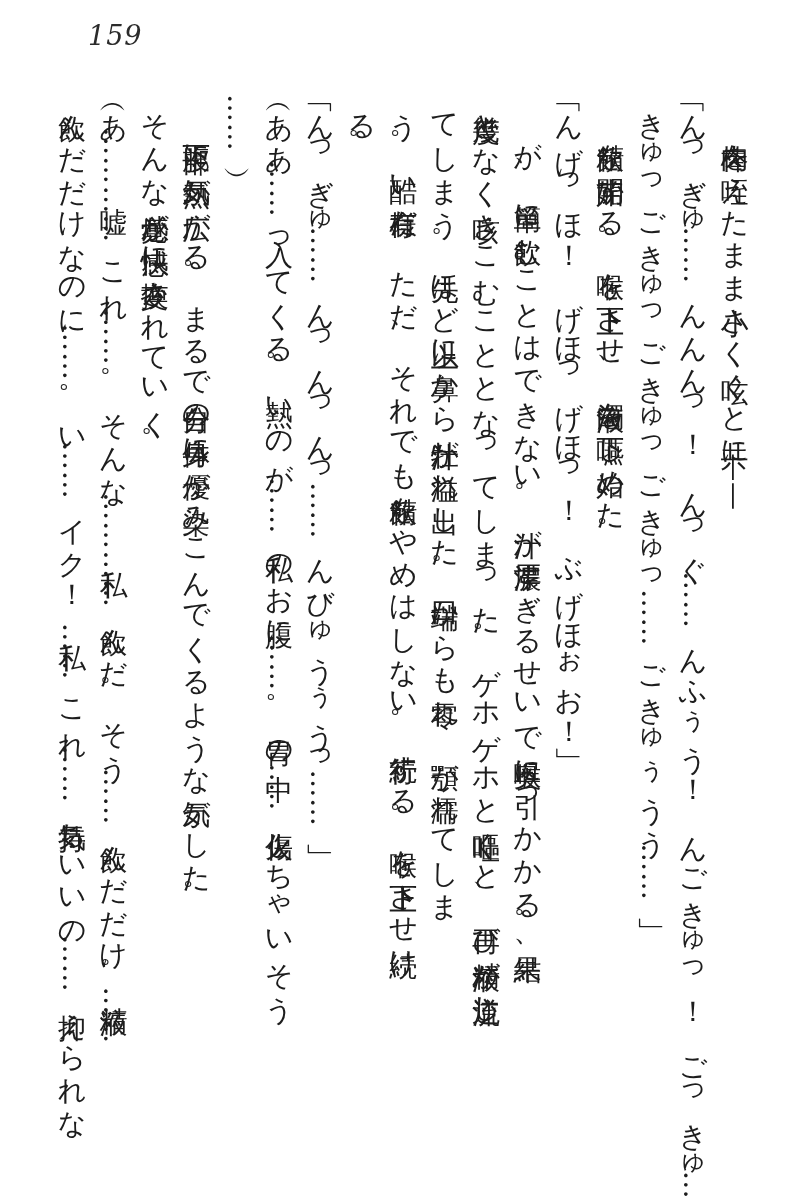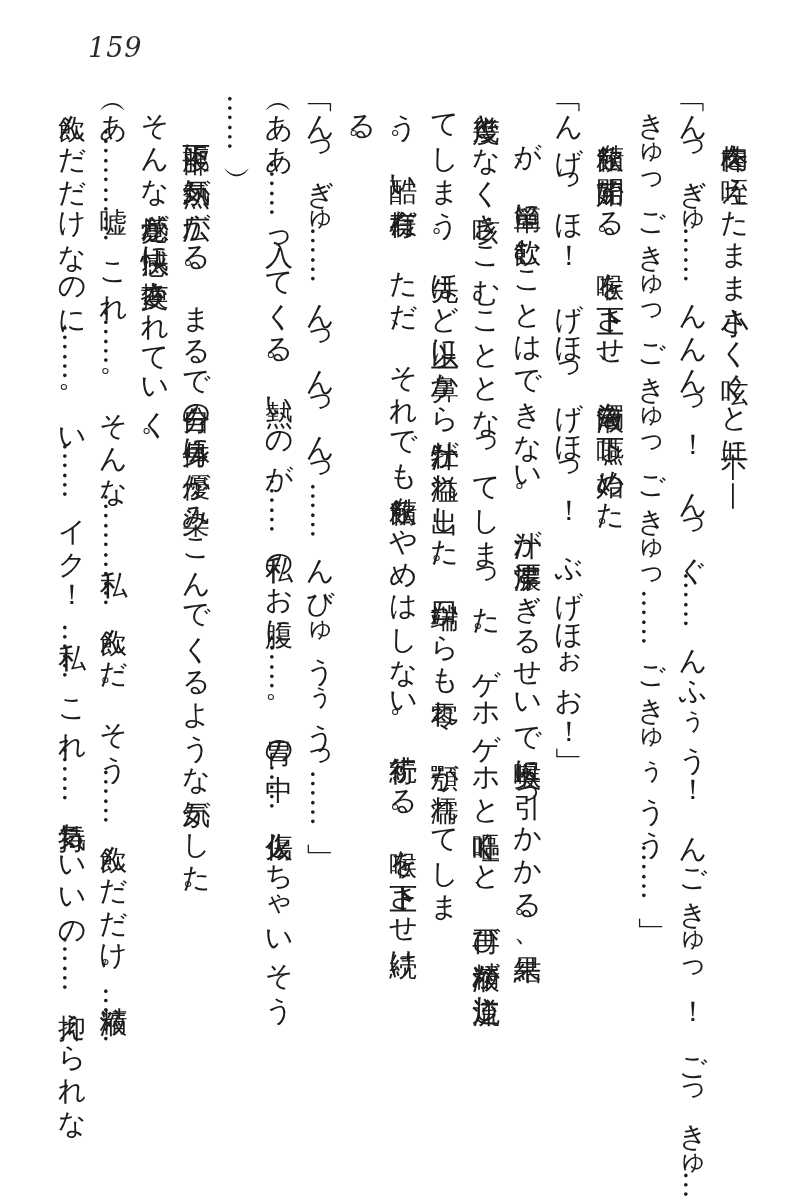--- a/index.html
+++ b/index.html
@@ -14,21 +14,21 @@
     overflow: hidden;
     font-family: "DejaVu Serif", "Liberation Serif", serif;
   }
   .page {
     position: absolute;
     inset: 0;
     background: #ffffff;
   }
   .page-number {
     position: absolute;
-    top: 32px;
+    top: 20px;
     left: 88px;
     font-family: "DejaVu Serif", "Liberation Serif", serif;
     font-style: italic;
     font-size: 27px;
     letter-spacing: 1px;
     color: #2b2b2b;
   }
   .text-block {
     position: absolute;
     top: 94px;

